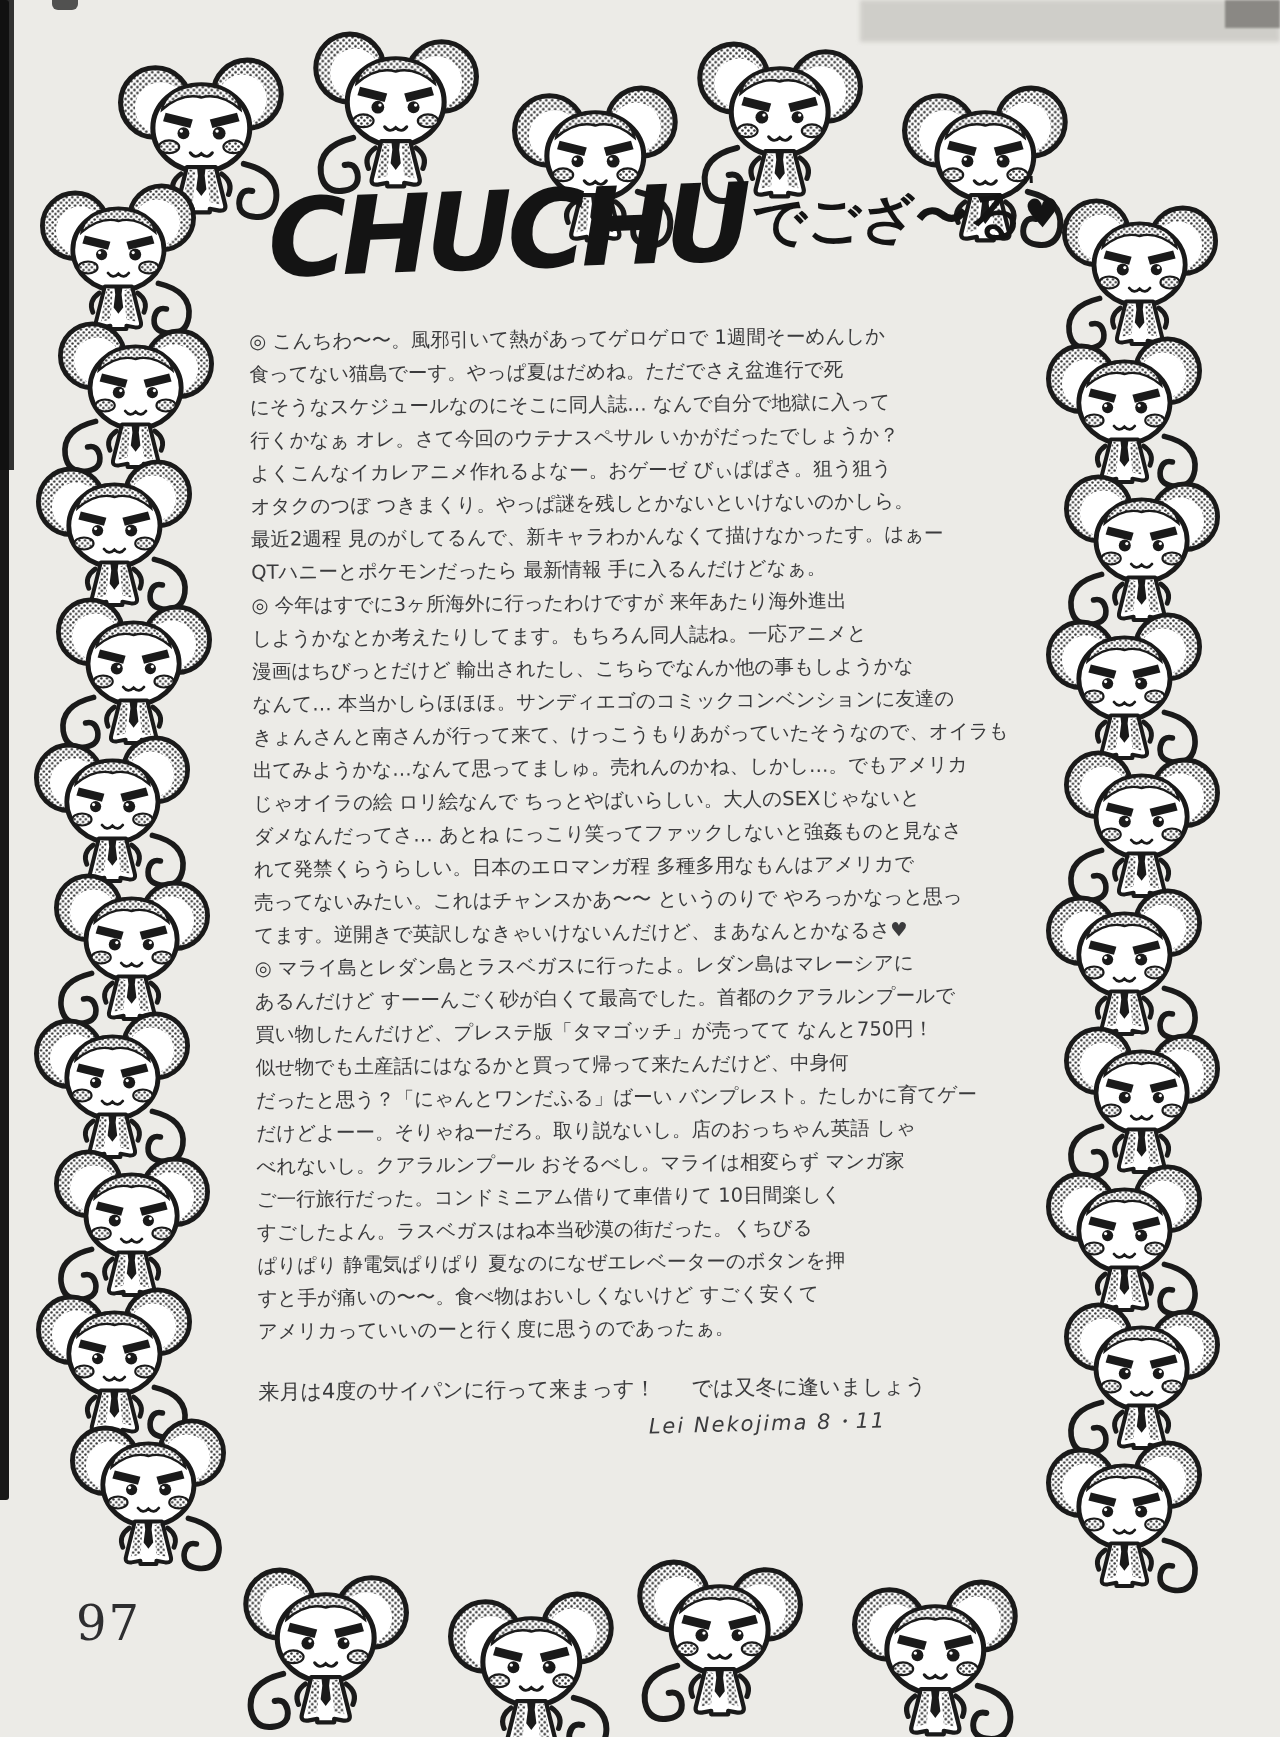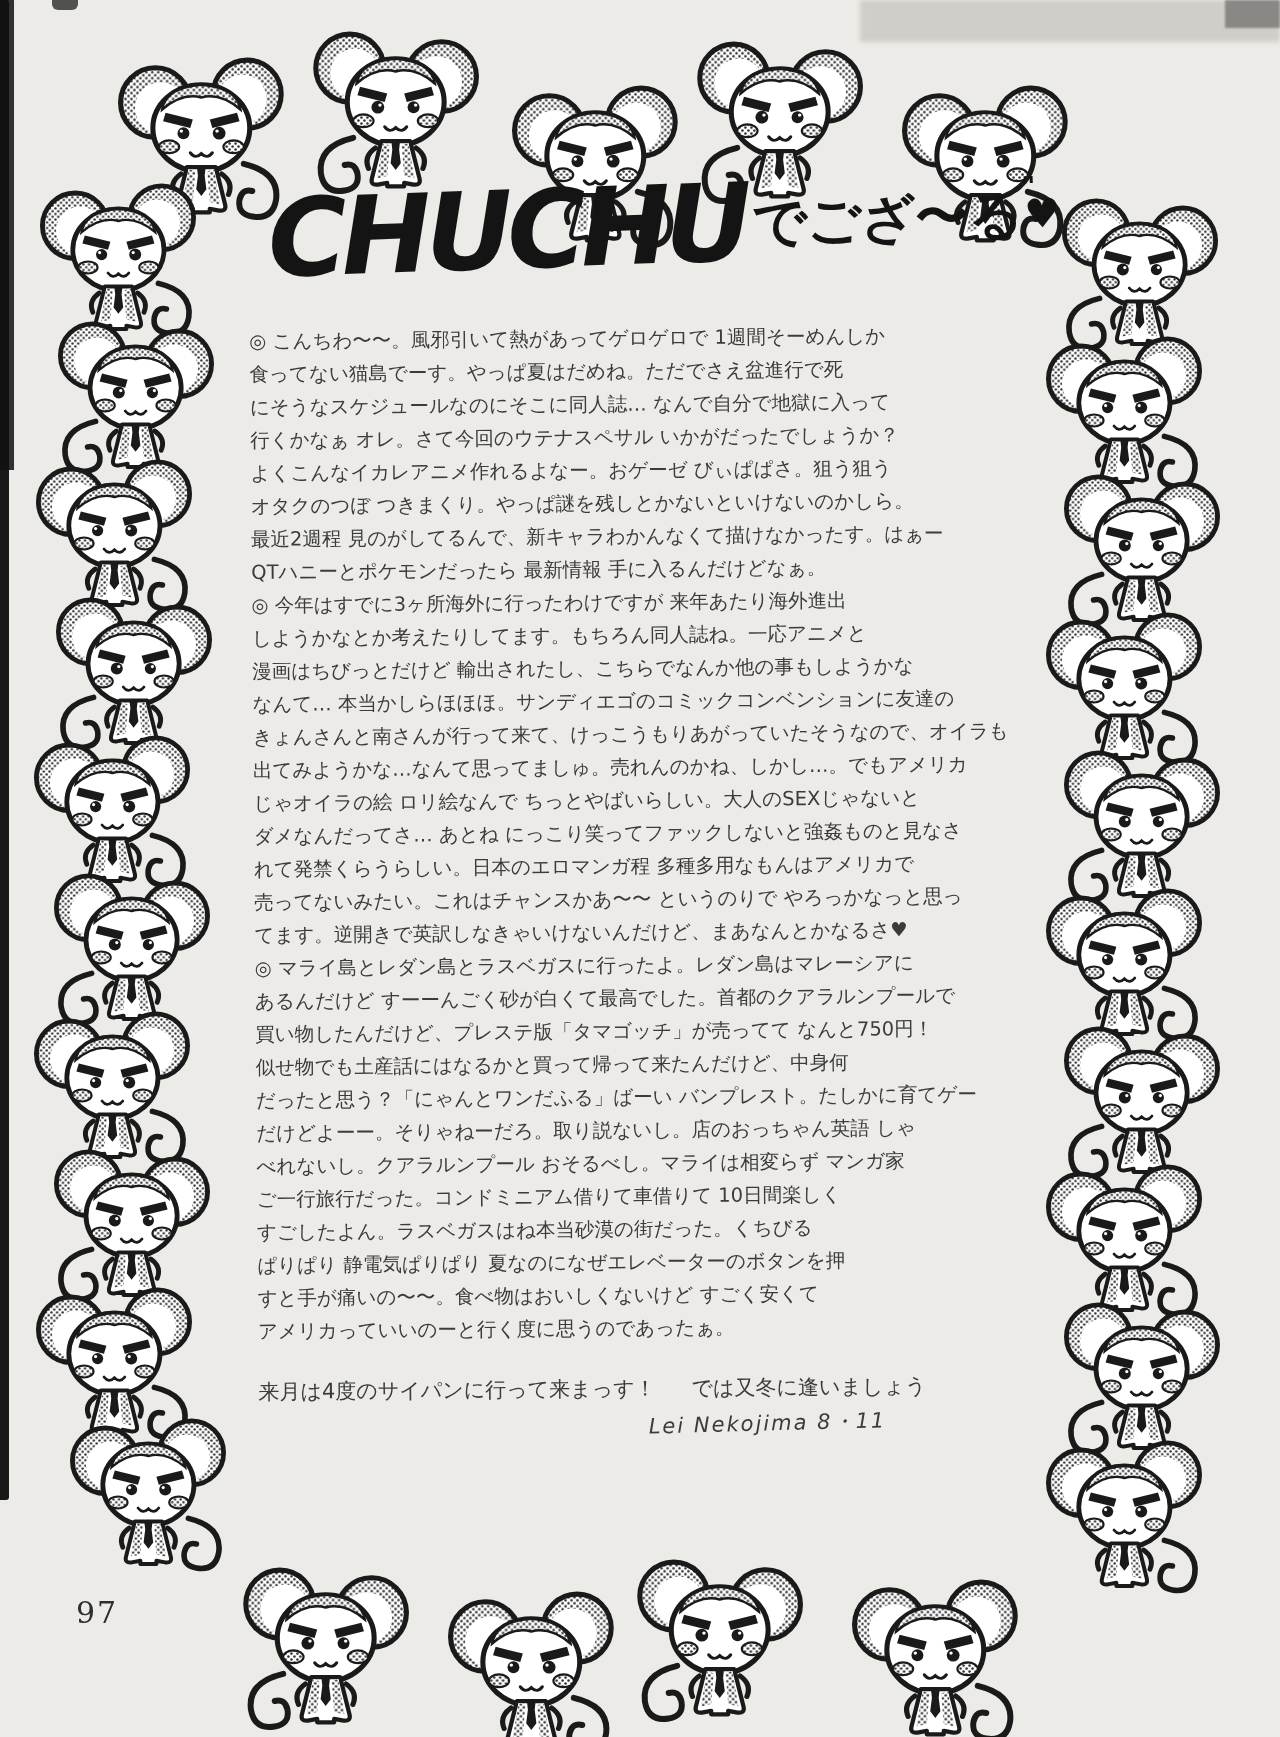--- a/index.html
+++ b/index.html
@@ -49,21 +49,21 @@
     font-size:21px;
   }
   .signature{
     margin-top:6px;padding-left:390px;
     font-family:"DejaVu Sans",sans-serif;font-style:italic;
     font-size:21px;letter-spacing:2px;transform:rotate(-1deg);
   }
 
   .page-number{
     position:absolute;left:76px;top:1595px;
-    font-family:"DejaVu Serif",serif;font-size:30px;color:#2e2e30;
+    font-family:"DejaVu Serif",serif;font-size:48px;color:#2e2e30;
     letter-spacing:2px;
   }
 </style>
 </head>
 <body>
 
 <div class="scan-edge-left"></div>
 <div class="scan-edge-left2"></div>
 <div class="scan-smudge-topright"></div>
 <div class="scan-smudge-corner"></div>

